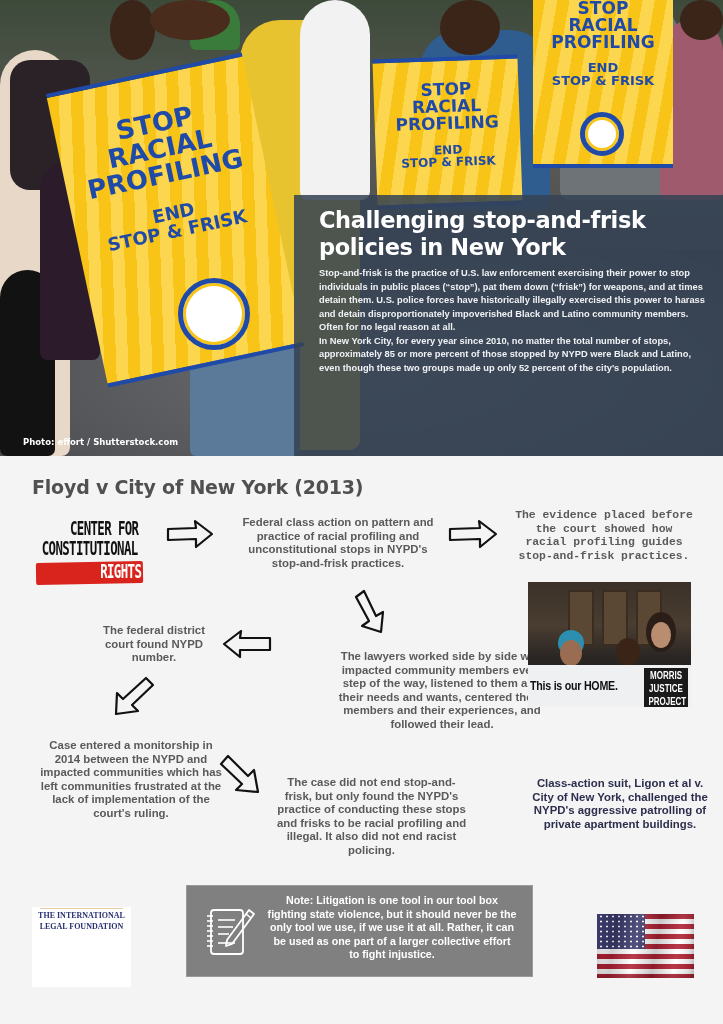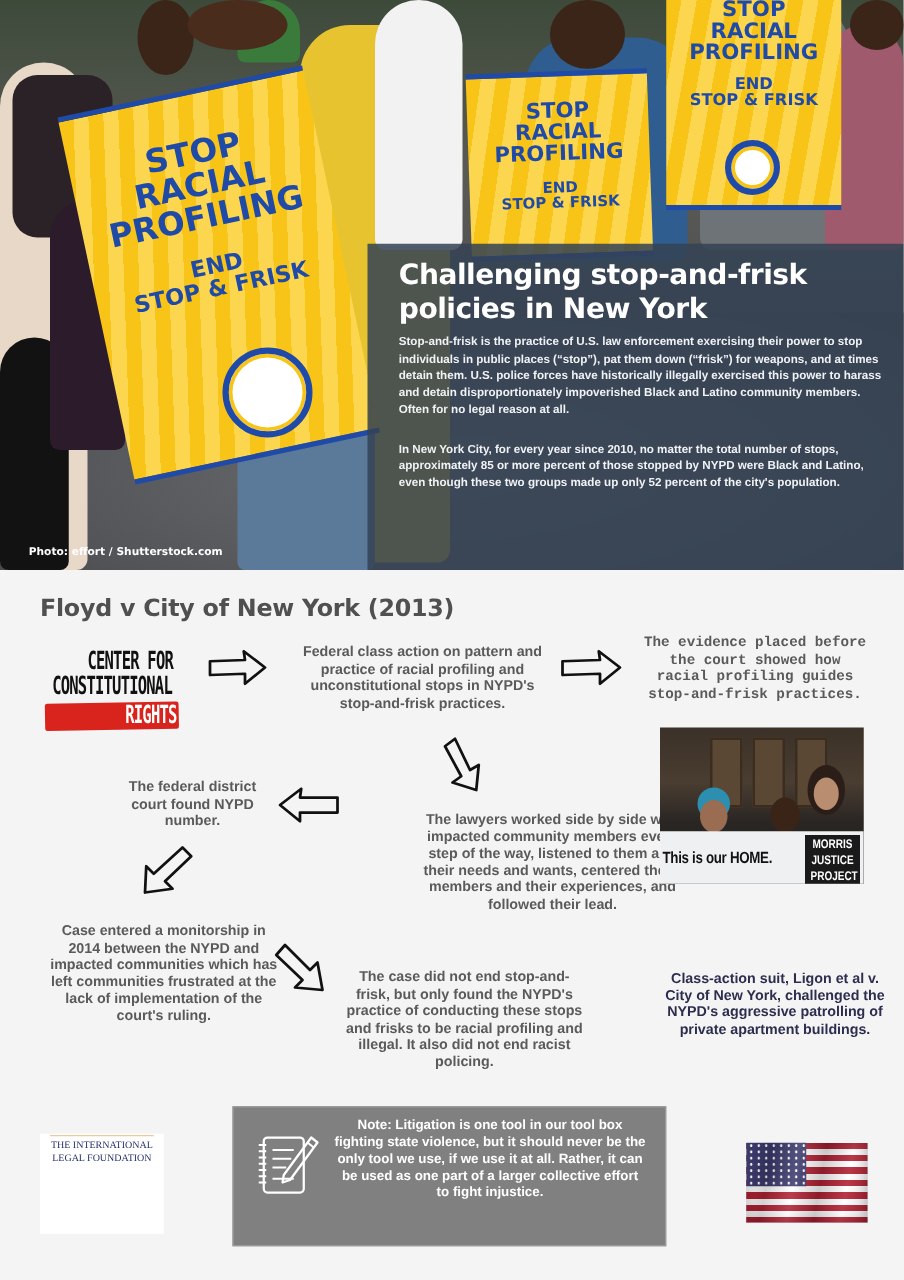--- a/index.html
+++ b/index.html
@@ -37,21 +37,21 @@
 
   .overlay {
     position: absolute; left: 294px; top: 195px; width: 429px; height: 286px;
     background: rgba(52, 66, 84, 0.86); color: #fff; padding: 12px 16px 0 25px;
   }
   .overlay h1 {
     font-family: "DejaVu Sans", sans-serif; font-weight: bold; font-size: 22.5px; line-height: 27px;
     letter-spacing: -0.4px; margin-bottom: 6px; color: #fff;
   }
   .overlay p { font-size: 9.3px; line-height: 13.5px; font-weight: bold; color: #f0f2f5; }
-  .overlay p + p { margin-top: 18px; }
+  .overlay p + p { margin-top: 0; }
 
   
   .case-title {
     position: absolute; left: 32px; top: 476px; font-family: "DejaVu Sans", sans-serif;
     font-size: 19px; font-weight: bold; color: #505050; letter-spacing: -0.2px;
   }
   .step { position: absolute; text-align: center; font-weight: bold; color: #5a5a5a; font-size: 11.4px; line-height: 13.5px; }
   .step.dark { color: #2d2e4d; }
 
   .ccr { position: absolute; left: 36px; top: 516px; width: 112px; height: 72px; }
@@ -95,24 +95,24 @@
     position: absolute; left: 38px; top: 46px; font-size: 5px; color: #222; font-weight: bold;
   }
 
   
   .ilf {
     position: absolute; left: 32px; top: 907px; width: 99px; height: 80px; background: #fff; text-align: center;
     font-family: "Liberation Serif", serif; color: #2a3170;
   }
   .ilf .mark { font-size: 40px; line-height: 44px; padding-top: 4px; letter-spacing: 1px; }
   .ilf .rule { margin: 1px 8px 2px 8px; height: 1px; background: #e8c9a0; }
-  .ilf .sub { font-size: 8px; line-height: 10.5px; }
+  .ilf .sub { font-size: 8px; line-height: 10.5px; font-weight: bold; }
 
   .note {
-    position: absolute; left: 186px; top: 885px; width: 347px; height: 112px; background: #808080;
+    position: absolute; left: 186px; top: 885px; width: 347px; height: 92px; background: #808080;
     border: 1px solid #9a9a9a;
   }
   .note .icon { position: absolute; left: 18px; top: 18px; }
   .note .text {
     position: absolute; left: 80px; top: 8px; width: 250px; text-align: center; color: #fff;
     font-weight: bold; font-size: 10.7px; line-height: 13.6px;
   }
 
   .flag {
     position: absolute; left: 597px; top: 914px; width: 97px; height: 64px; overflow: hidden;

